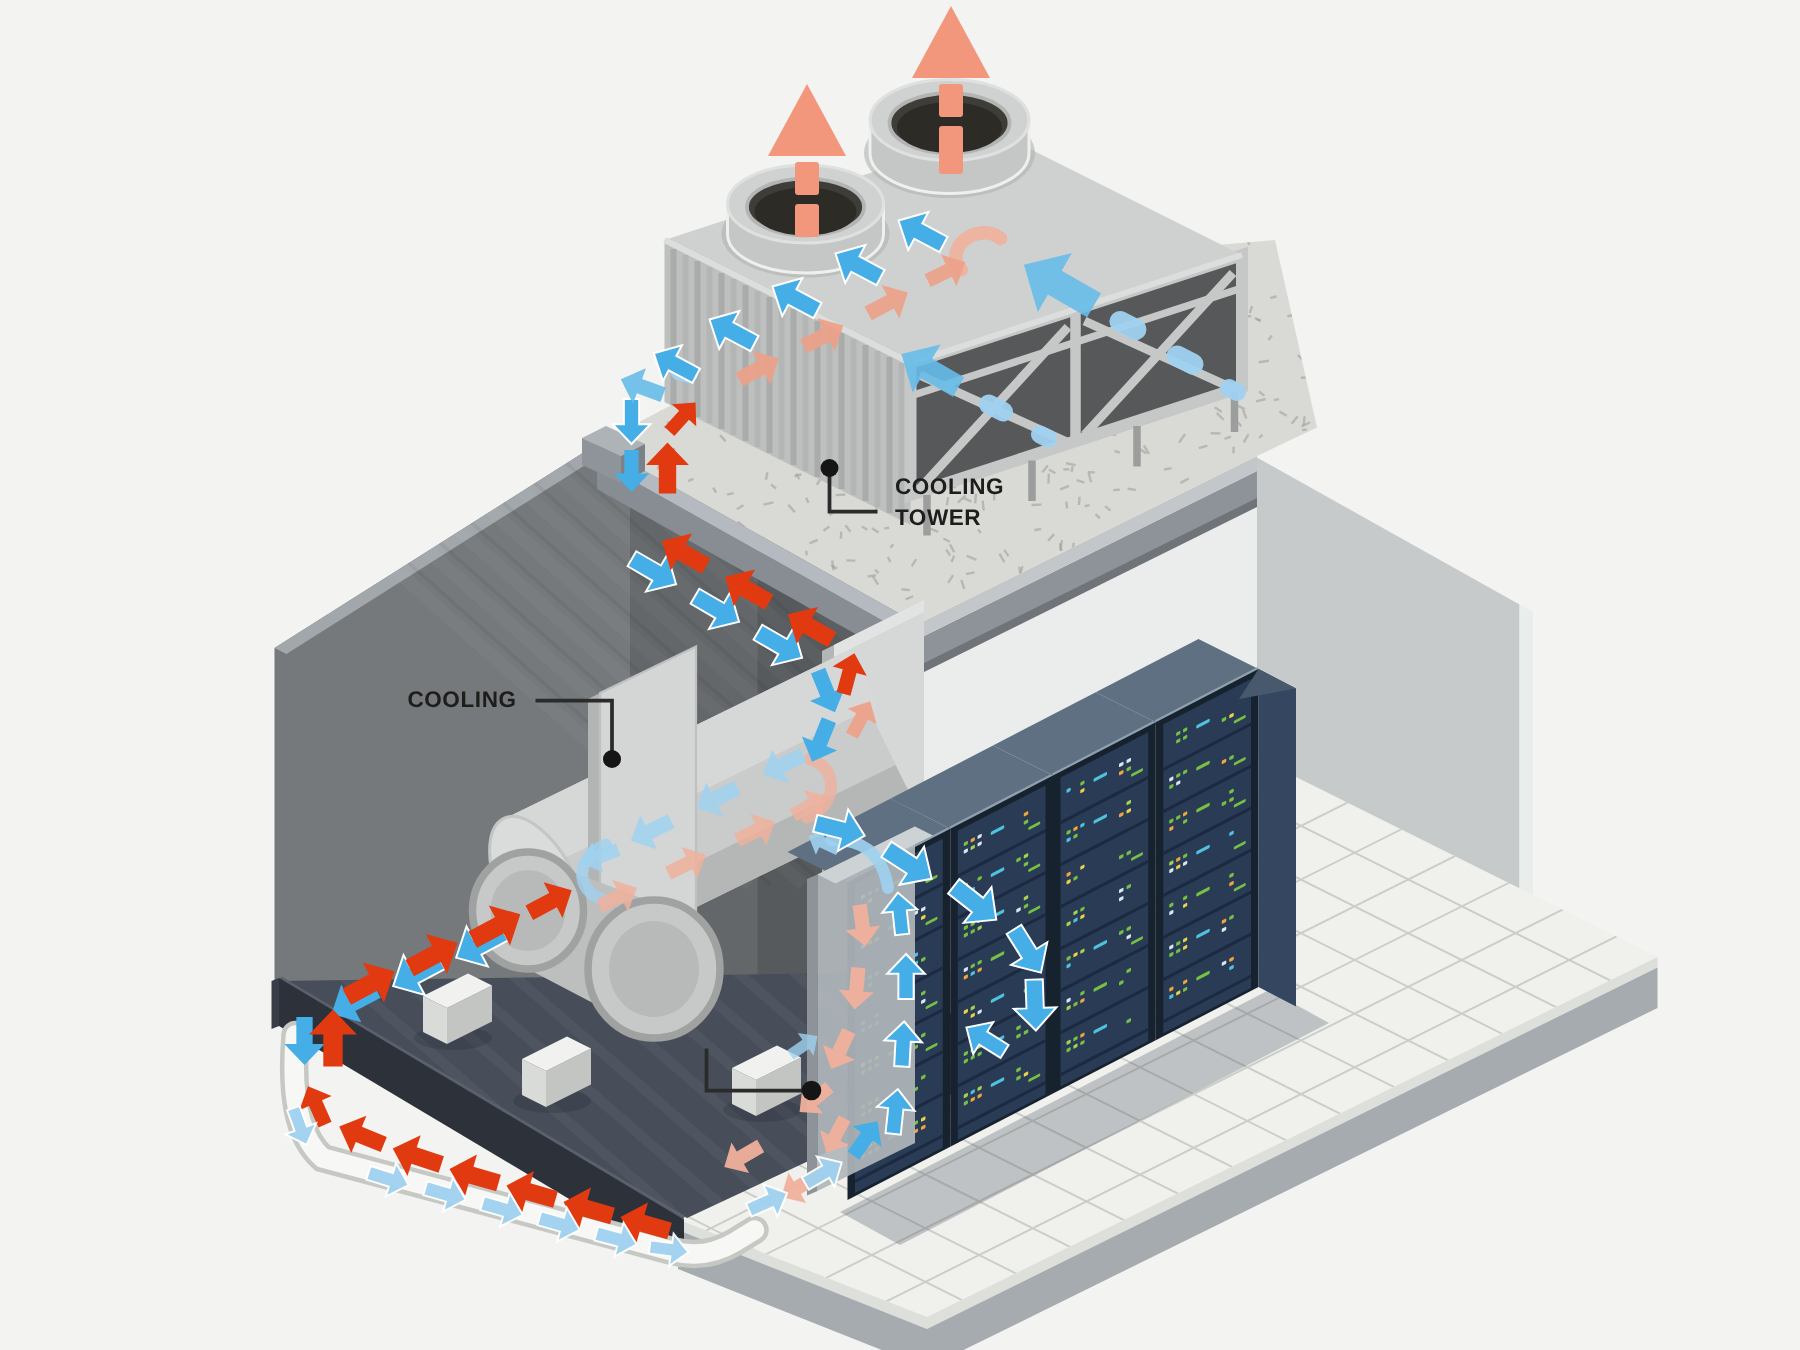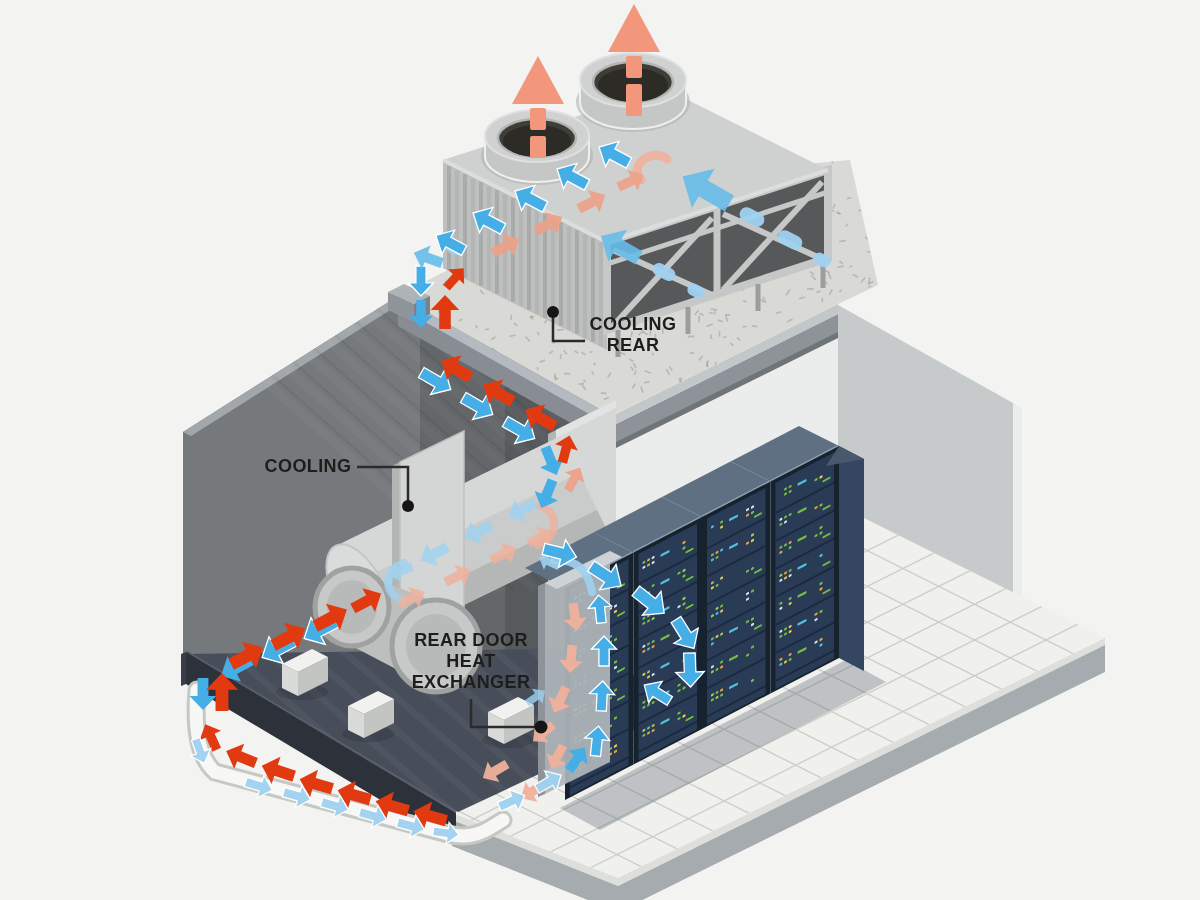--- a/index.html
+++ b/index.html
@@ -1,20 +1,20 @@
 <!DOCTYPE html>
 <html><head>
 <meta charset="utf-8">
 <style>
   html,body{margin:0;padding:0}
   #stage{position:relative;width:1200px;height:900px;background:#f3f4f2;overflow:hidden;
          font-family:"Liberation Sans",sans-serif}
   #scene{position:absolute;left:0;top:0}
-  .diagram-label{position:absolute;font-weight:bold;font-size:18px;line-height:21px;
-    color:#1d1d1b;letter-spacing:.4px;text-align:center;transform:translateX(-50%);
+  .diagram-label{position:absolute;font-weight:bold;font-size:15px;line-height:21px;
+    color:#1d1d1b;letter-spacing:.4px;transform:translateX(-50%);
     white-space:nowrap;font-family:"Liberation Sans",sans-serif}
 </style>
 </head>
 <body>
 
 <div id="stage">
   <svg id="scene" width="1200" height="900" viewBox="0 0 1200 900">
     <defs>
       <clipPath id="roofClip">
           <polygon points="398,296 620,180 850,160 878,285 838,304 612,416"></polygon>
@@ -1231,23 +1231,18 @@
       <polyline points="357,467 408,467 408,503"></polyline>
       <polyline points="471,699 471,727 536,727"></polyline>
       <circle cx="553" cy="312" r="6" fill="#151515" stroke="none"></circle>
       <circle cx="408" cy="506" r="6" fill="#151515" stroke="none"></circle>
       <circle cx="541" cy="727" r="6.5" fill="#151515" stroke="none"></circle>
     </g>
   </svg>
 
   <div class="diagram-label" style="left:633px;top:314px">
     <div>COOLING</div>
-    <div>REAR</div>
+    <div>TOWER</div>
   </div>
   <div class="diagram-label" style="left:308px;top:456px">
     <div>COOLING</div>
   </div>
-  <div class="diagram-label" style="left:471px;top:630px">
-    <div>REAR DOOR</div>
-    <div>HEAT</div>
-    <div>EXCHANGER</div>
-  </div>
 </div>
 
 </body></html>

